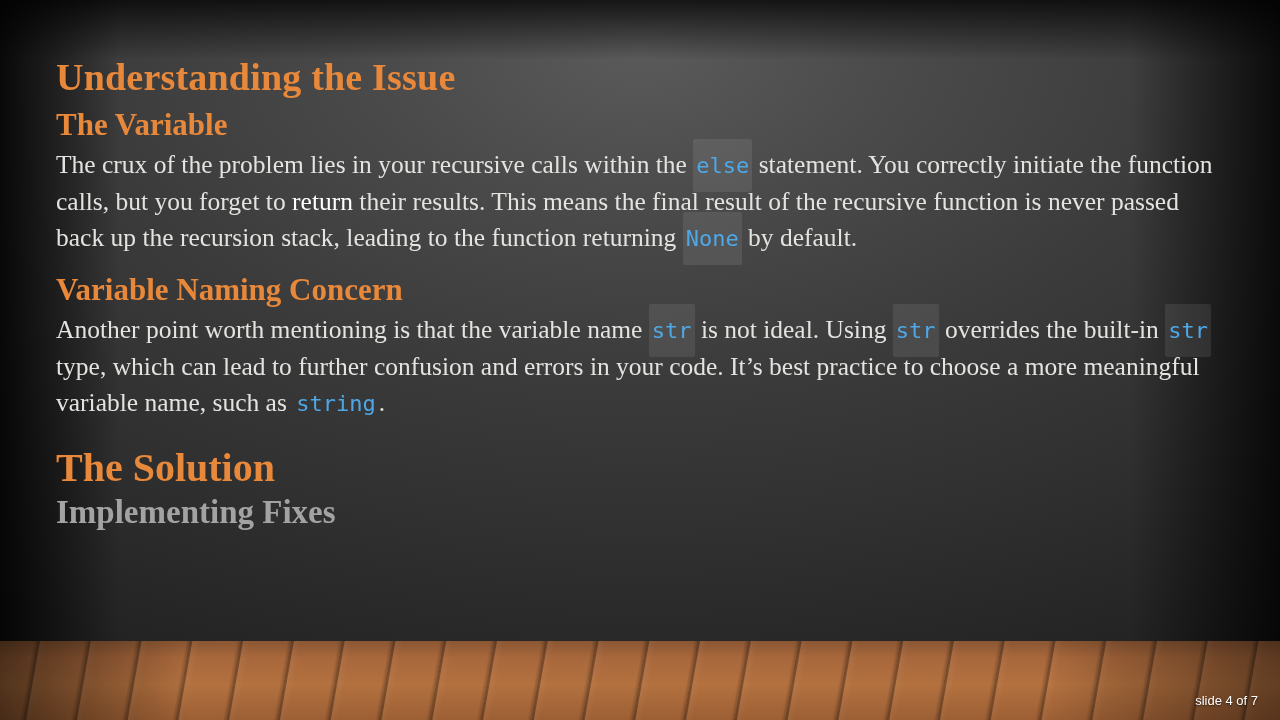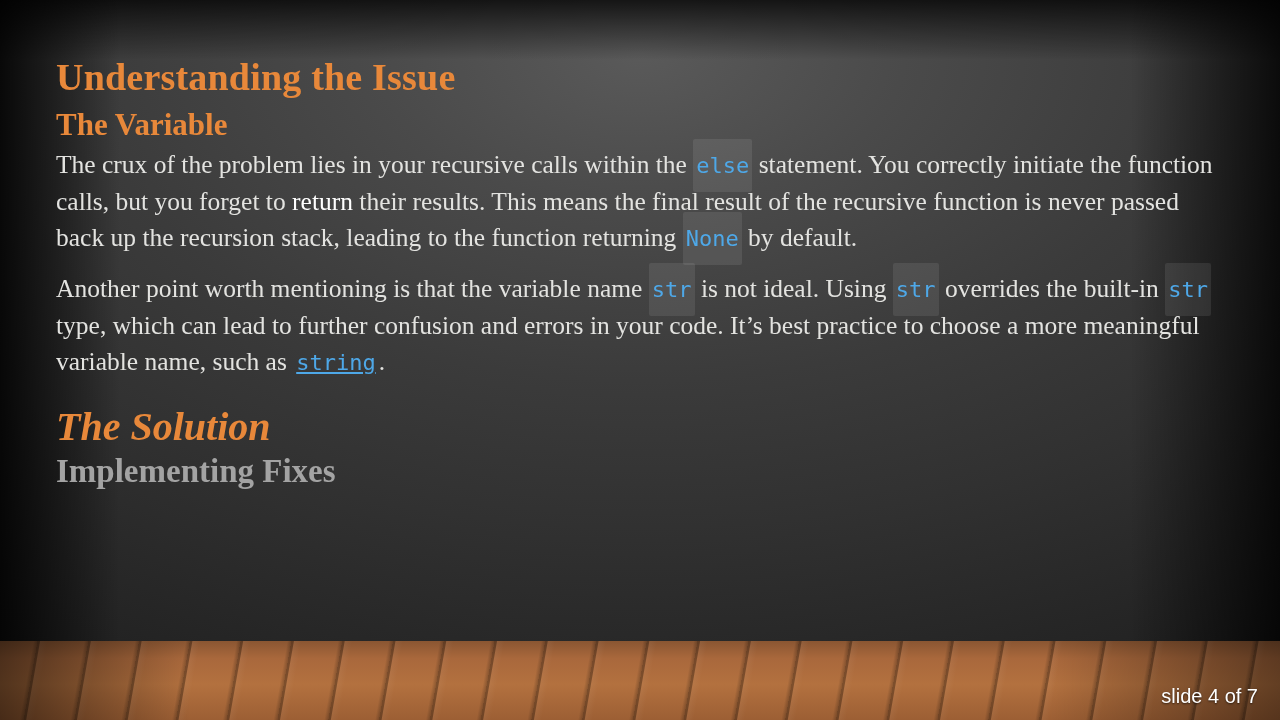--- a/index.html
+++ b/index.html
@@ -127,21 +127,20 @@
     line-height: 1.2;
     font-weight: bold;
     color: #e8883a;
   }
   h2.solution {
     margin: 22px 0 2px 0;
     font-size: 40px;
     line-height: 1.18;
     font-weight: bold;
     color: #e8883a;
-    font-style: italic;
   }
   h3.impl {
     margin: 2px 0 0 0;
     font-size: 33px;
     line-height: 1.2;
     font-weight: bold;
     color: #a3a3a3;
   }
 
   p.body {
@@ -154,33 +153,32 @@
   code.inline {
     font-family: "DejaVu Sans Mono", "Liberation Mono", monospace;
     font-size: 22px;
     color: #4ea8e8;
     background: rgba(255,255,255,0.085);
     padding: 14px 3px;
     border-radius: 2px;
   }
   code.inline.nobg {
     background: transparent;
-    text-decoration: underline;
   }
   strong.bold {
     font-weight: normal;
     color: #ffffff;
   }
 
   .slide-counter {
     position: absolute;
     right: 22px;
     bottom: 12px;
     font-family: "Liberation Sans", sans-serif;
-    font-size: 20px;
+    font-size: 13px;
     color: #ffffff;
     text-shadow: 0 1px 2px rgba(0,0,0,0.6);
   }
 </style>
 </head>
 <body>
 
 <div class="slide">
 
   <div class="wall"></div>
@@ -196,20 +194,21 @@
   </div>
 
   <div class="content">
 
     <h1 class="title">Understanding the Issue</h1>
 
     <h2 class="subhead">The Variable</h2>
 
     <p class="body"><span>The crux of the problem lies in your recursive calls within the </span><code class="inline">else</code><span> statement. You correctly initiate the function calls, but you forget to </span><strong class="bold">return</strong><span> their results. This means the final result of the recursive function is never passed back up the recursion stack, leading to the function returning </span><code class="inline">None</code><span> by default.</span></p>
 
+    <h2 class="subhead">Variable Naming Concern</h2>
 
     <p class="body"><span>Another point worth mentioning is that the variable name </span><code class="inline">str</code><span> is not ideal. Using </span><code class="inline">str</code><span> overrides the built-in </span><code class="inline">str</code><span> type, which can lead to further confusion and errors in your code. It’s best practice to choose a more meaningful variable name, such as </span><code class="inline nobg">string</code><span>.</span></p>
 
     <h2 class="solution">The Solution</h2>
 
     <h3 class="impl">Implementing Fixes</h3>
 
   </div>
 
   <div class="slide-counter">slide 4 of 7</div>

